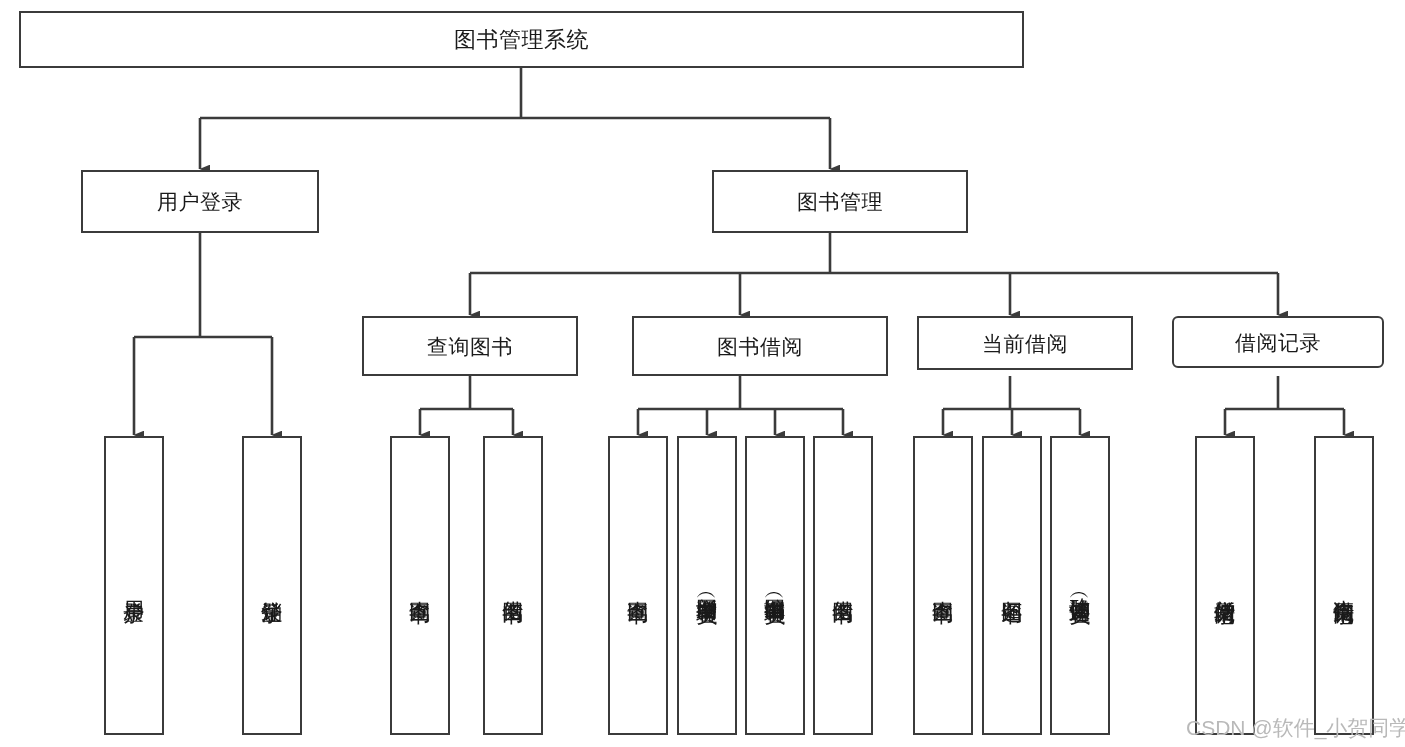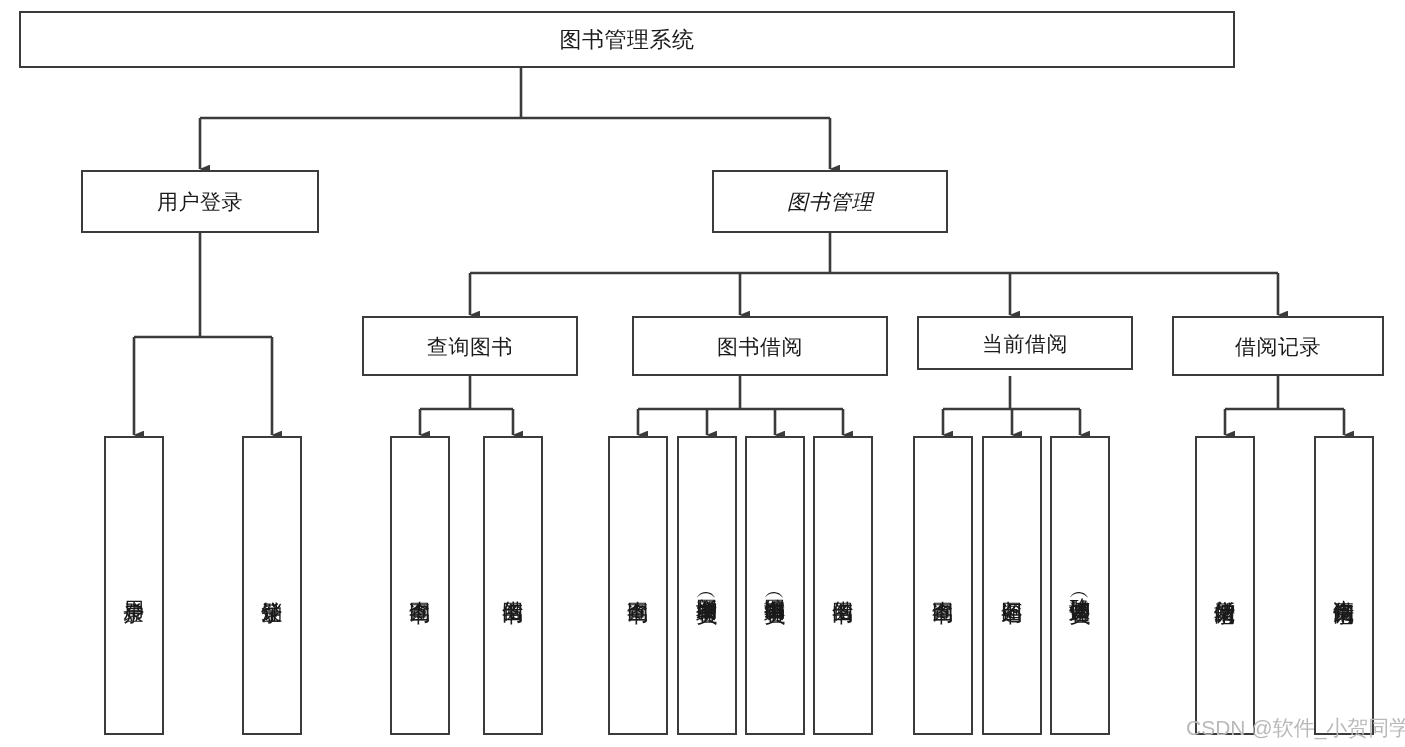--- a/index.html
+++ b/index.html
@@ -109,39 +109,39 @@
         <path d="M 1012 409 L 1012 435" marker-end="url(#arrowhead)"></path>
         <path d="M 1080 409 L 1080 435" marker-end="url(#arrowhead)"></path>
         <path d="M 1278 376 L 1278 409"></path>
         <path d="M 1225 409 L 1344 409"></path>
         <path d="M 1225 409 L 1225 435" marker-end="url(#arrowhead)"></path>
         <path d="M 1344 409 L 1344 435" marker-end="url(#arrowhead)"></path>
       </g>
   </svg>
 
   <div id="node-layer">
-      <div class="node horiz root" style="left: 19px; top: 11px; width: 1216px; height: 57px;">
+      <div class="node horiz root" style="left: 19px; top: 11px; width: 1005px; height: 57px;">
         <span class="label">图书管理系统</span>
       </div>
       <div class="node horiz" style="left: 81px; top: 170px; width: 238px; height: 63px;">
         <span class="label">用户登录</span>
       </div>
-      <div class="node horiz" style="left: 712px; top: 170px; width: 236px; height: 63px; font-style: italic;">
+      <div class="node horiz" style="left: 712px; top: 170px; width: 256px; height: 63px;">
         <span class="label">图书管理</span>
       </div>
       <div class="node horiz" style="left: 362px; top: 316px; width: 216px; height: 60px;">
         <span class="label">查询图书</span>
       </div>
       <div class="node horiz" style="left: 632px; top: 316px; width: 256px; height: 60px;">
         <span class="label">图书借阅</span>
       </div>
       <div class="node horiz" style="left: 902px; top: 316px; width: 216px; height: 54px; margin-left: 15px;">
         <span class="label">当前借阅</span>
       </div>
-      <div class="node horiz" style="left: 1172px; top: 316px; width: 212px; height: 60px;">
+      <div class="node horiz" style="left: 1172px; top: 316px; width: 212px; height: 52px; border-radius: 6px;">
         <span class="label">借阅记录</span>
       </div>
       <div class="node vert" style="left: 104px; top: 436px; width: 60px; height: 299px;">
         <span class="label">用户登录</span>
       </div>
       <div class="node vert" style="left: 242px; top: 436px; width: 60px; height: 299px;">
         <span class="label">注销登录</span>
       </div>
       <div class="node vert" style="left: 390px; top: 436px; width: 60px; height: 299px;">
         <span class="label">查询图书</span>

